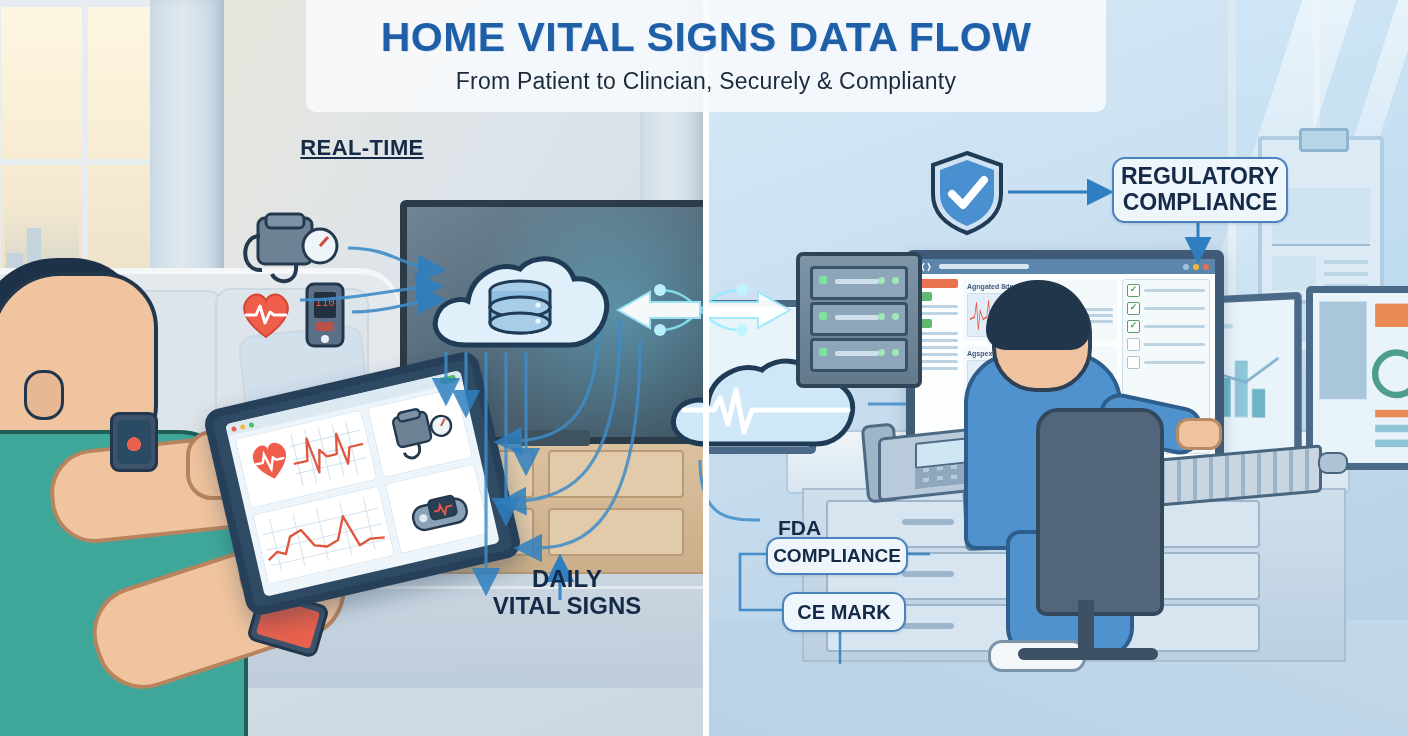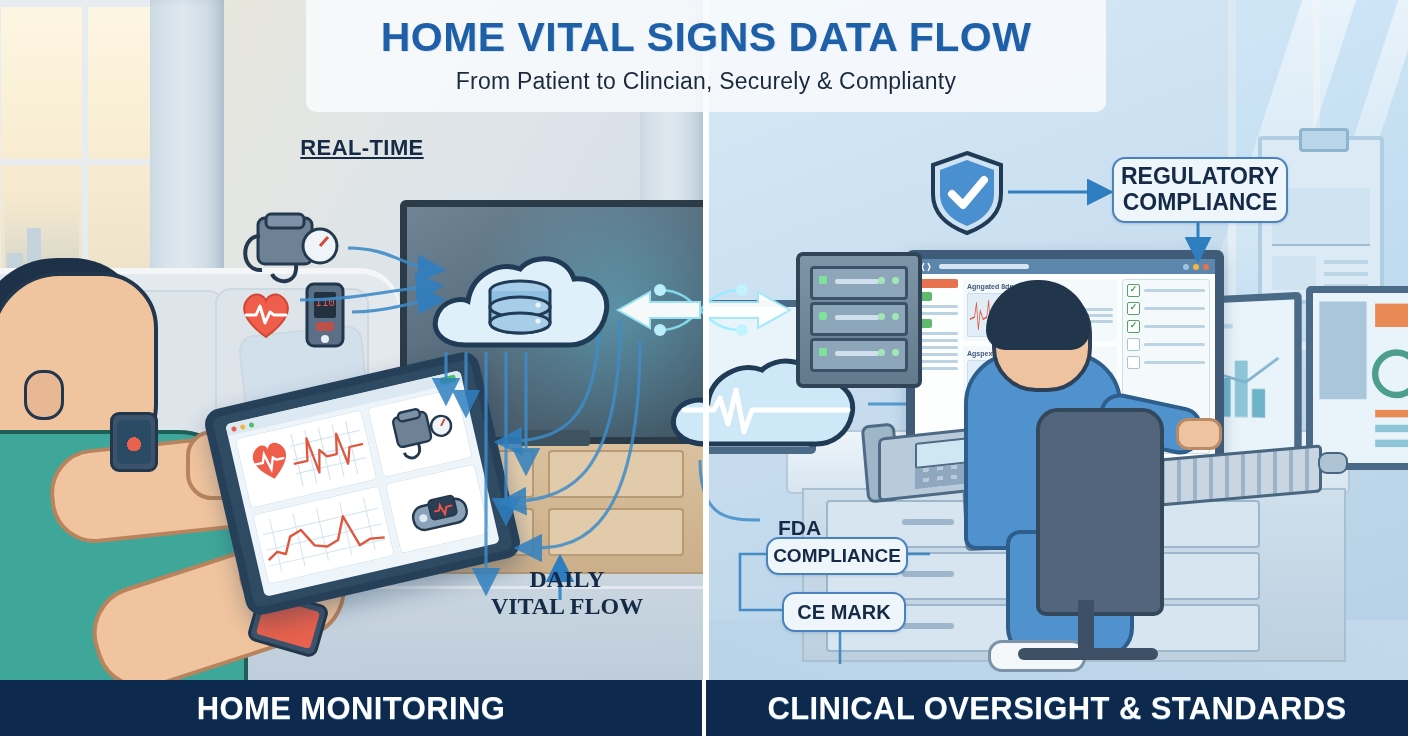--- a/index.html
+++ b/index.html
@@ -168,21 +168,21 @@
   .title-box{position:absolute;left:306px;top:0;width:800px;height:112px;z-index:70;
     background:rgba(248,251,253,.88);border-radius:0 0 10px 10px;display:flex;flex-direction:column;
     align-items:center;justify-content:center;}
   .title{font-size:41px;font-weight:bold;color:#1f5fa8;letter-spacing:.5px;line-height:1;
     text-shadow:1px 1px 0 #d4e4f2;white-space:nowrap;}
   .subtitle{margin-top:10px;font-size:23px;color:#1b2b3c;letter-spacing:.2px;white-space:nowrap;}
 
   .lbl{position:absolute;z-index:72;color:#152a46;font-weight:bold;text-align:center;line-height:1.12;}
   .lbl-plain{font-size:22px;letter-spacing:.4px;text-decoration:underline;}
   .lbl.rt{left:252px;top:136px;width:220px;}
-  .lbl.dv{left:452px;top:566px;width:230px;font-size:24px;font-family:Liberation Serif, serif;}
+  .lbl.dv{left:452px;top:566px;width:230px;font-size:24px;}
 
   .pill{position:absolute;z-index:72;background:#eef5fb;border:2.5px solid #4a82bd;border-radius:13px;
     color:#152a46;font-weight:bold;display:flex;align-items:center;justify-content:center;
     text-align:center;line-height:1.12;box-shadow:0 1px 3px rgba(40,70,100,.18);}
   .pill.reg{left:1112px;top:157px;width:172px;height:62px;font-size:23px;}
   .pill.fda{left:766px;top:537px;width:138px;height:34px;font-size:19px;}
   .pill.ce{left:782px;top:592px;width:120px;height:36px;font-size:20px;}
   .fda-over{position:absolute;left:778px;top:516px;z-index:73;font-size:21px;font-weight:bold;color:#152a46;}
 
   .footer{position:absolute;left:0;bottom:0;width:1408px;height:56px;background:#0d2a4e;z-index:80;
@@ -640,36 +640,28 @@
     <div class="title">HOME VITAL SIGNS DATA FLOW</div>
     <div class="subtitle">From Patient to Clincian, Securely &amp; Complianty</div>
   </div>
 
   <div class="lbl lbl-plain rt">
     <div>REAL-TIME</div>
   </div>
 
   <div class="lbl dv">
     <div>DAILY</div>
-    <div>VITAL FLOW</div>
+    <div>VITAL SIGNS</div>
   </div>
 
   <div class="pill reg">
     <div>
       <div>REGULATORY</div>
       <div>COMPLIANCE</div>
     </div>
   </div>
 
   <div class="fda-over">FDA</div>
   <div class="pill fda">COMPLIANCE</div>
   <div class="pill ce">CE MARK</div>
 
-  <div class="footer">
-    <div class="cell">
-      <div class="ftxt">HOME MONITORING</div>
-    </div>
-    <div class="cell">
-      <div class="ftxt">CLINICAL OVERSIGHT &amp; STANDARDS</div>
-    </div>
-  </div>
 
 </div>
 
 </body></html>

